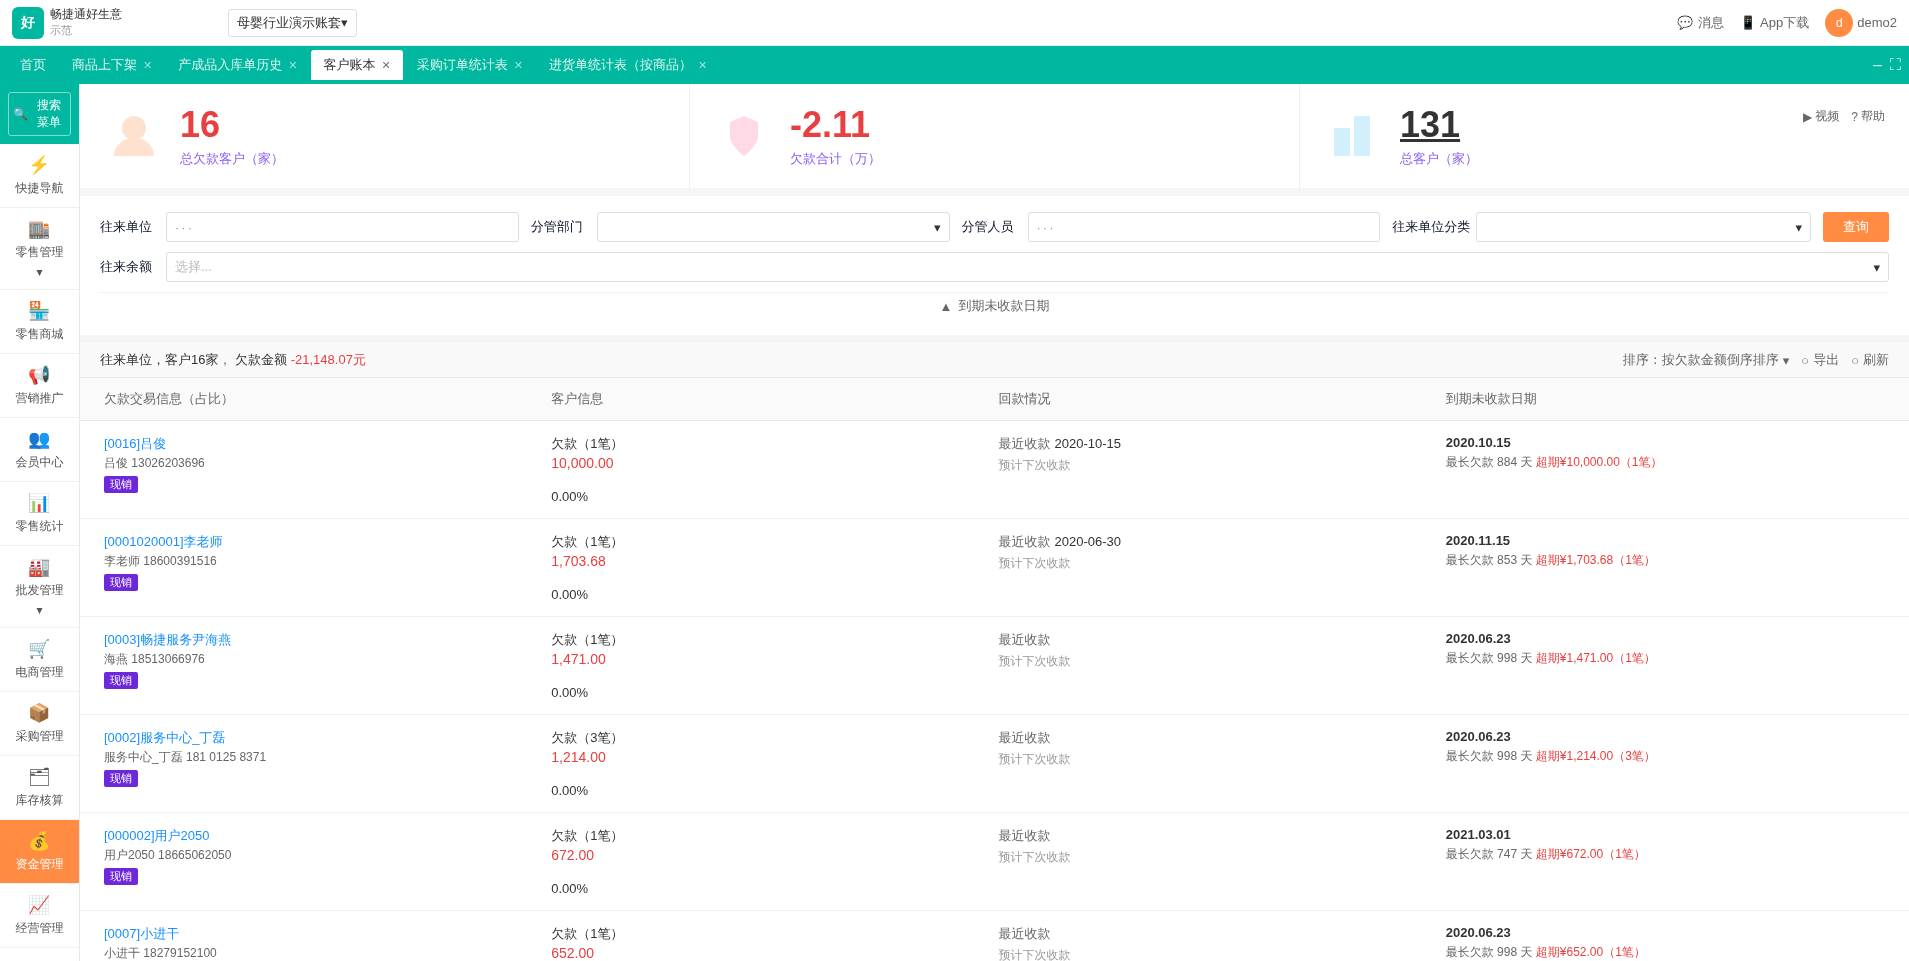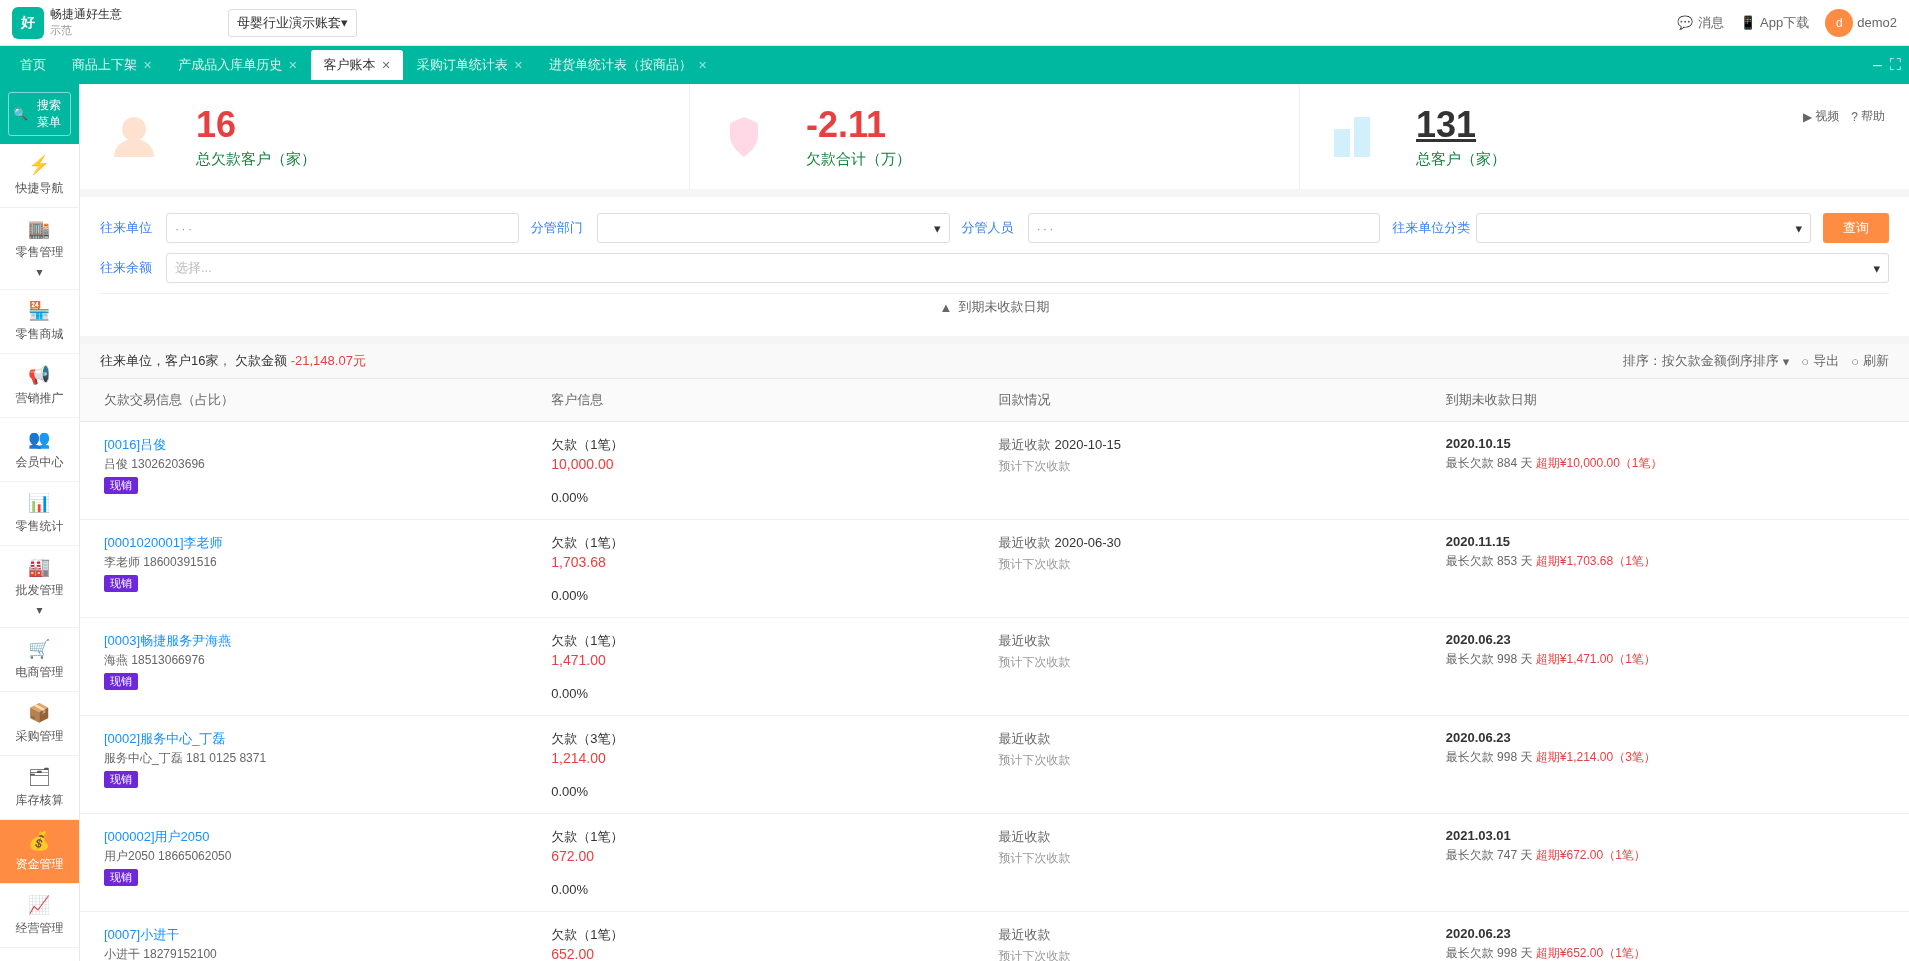--- a/index.html
+++ b/index.html
@@ -59,45 +59,45 @@
     .sidebar-item-icon { font-size: 18px; }
 
     
     .main-content { flex: 1; overflow-y: auto; background: #f5f5f5; }
 
     
     .stats-row {
       display: flex; background: #fff; margin-bottom: 8px;
     }
     .stat-card {
-      flex: 1; display: flex; align-items: center; padding: 20px 24px; gap: 32px;
+      flex: 1; display: flex; align-items: center; padding: 20px 24px; gap: 16px;
       border-right: 1px solid #f0f0f0;
     }
     .stat-card:last-child { border-right: none; }
     .stat-icon { width: 60px; height: 60px; display: flex; align-items: center; justify-content: center; }
     .stat-icon svg { width: 56px; height: 56px; opacity: 0.25; }
     .stat-info { flex: 1; }
     .stat-value { font-size: 36px; font-weight: bold; }
     .stat-value.red { color: #e84040; }
     .stat-value.dark { color: #333; }
-    .stat-label { font-size: 15px; color: #15803d; margin-top: 4px; }
+    .stat-label { font-size: 13px; color: #8b5cf6; margin-top: 4px; }
     .stat-card-actions { display: flex; gap: 12px; align-self: flex-start; margin-top: 4px; }
     .stat-action { font-size: 12px; color: #666; cursor: pointer; display: flex; align-items: center; gap: 3px; }
 
     
     .filter-area {
       background: #fff; padding: 16px 20px; margin-bottom: 8px;
     }
     .filter-row {
       display: flex; align-items: center; gap: 12px; margin-bottom: 10px;
     }
     .filter-item {
       display: flex; align-items: center; gap: 6px; flex: 1;
     }
-    .filter-label { font-size: 13px; color: #3b82f6; white-space: nowrap; min-width: 60px; }
+    .filter-label { font-size: 13px; color: #0f172a; white-space: nowrap; min-width: 60px; }
     .filter-input {
       flex: 1; border: 1px solid #ddd; border-radius: 3px; padding: 5px 8px;
       font-size: 13px; display: flex; align-items: center; justify-content: space-between;
       cursor: pointer; min-height: 30px; background: #fff;
     }
     .filter-dots { color: #999; letter-spacing: 2px; }
     .filter-btn {
       padding: 6px 20px; border-radius: 3px; border: none; cursor: pointer;
       font-size: 13px;
     }

